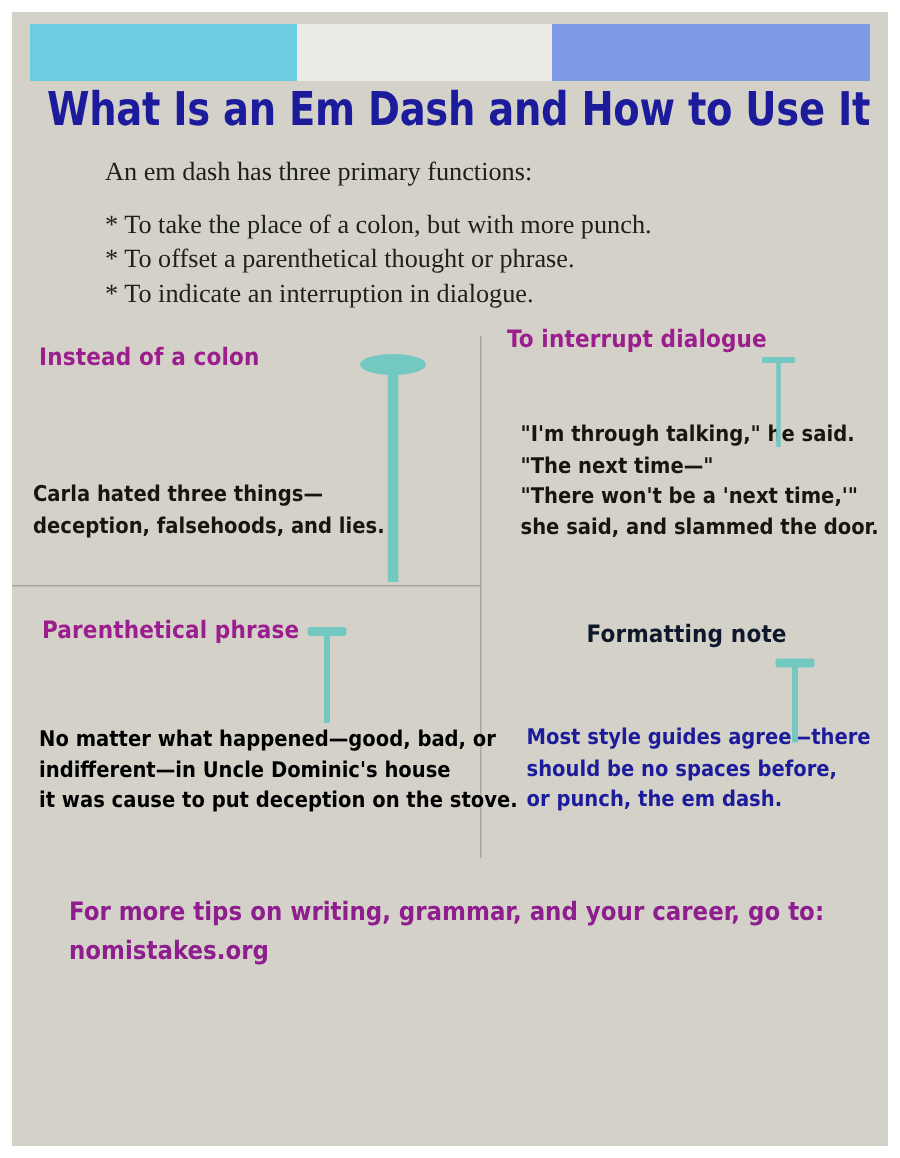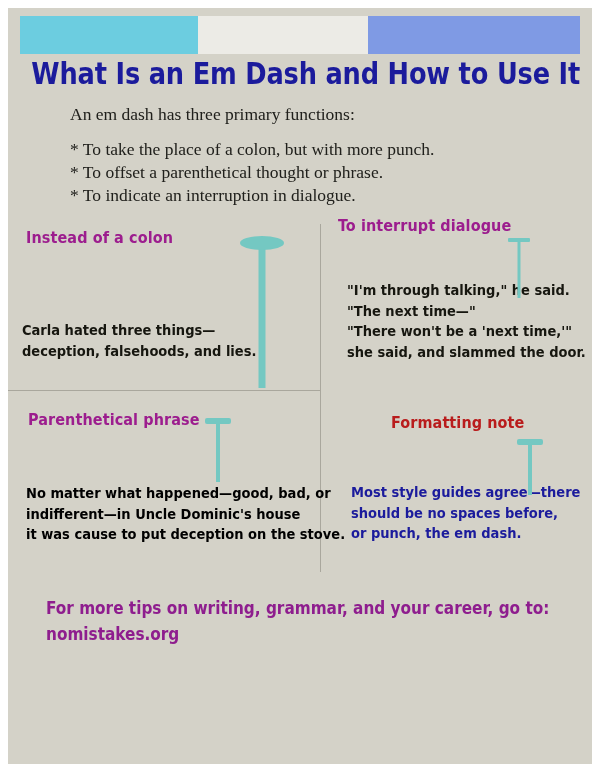--- a/index.html
+++ b/index.html
@@ -222,21 +222,21 @@
     <div class="quadrant" id="q-bl">
       <div class="q-heading" style="color:#9c1d8e">Parenthetical phrase</div>
       <div class="q-body" style="color:#000000">
         <div class="line">No matter what happened—good, bad, or</div>
         <div class="line">indifferent—in Uncle Dominic's house</div>
         <div class="line">it was cause to put deception on the stove.</div>
       </div>
     </div>
 
     <div class="quadrant" id="q-br">
-      <div class="q-heading" style="color:#b91c1c">Formatting note</div>
+      <div class="q-heading" style="color:#0f172a">Formatting note</div>
       <div class="q-body" style="color:#1b1b9c">
         <div class="line">Most style guides agree—there</div>
         <div class="line">should be no spaces before,</div>
         <div class="line">or punch, the em dash.</div>
       </div>
     </div>
 
     <div class="pin" id="pin-tl">
       <div class="pin-stem" style="background:#74c8c2"></div>
       <div class="pin-head" style="background:#74c8c2"></div>

